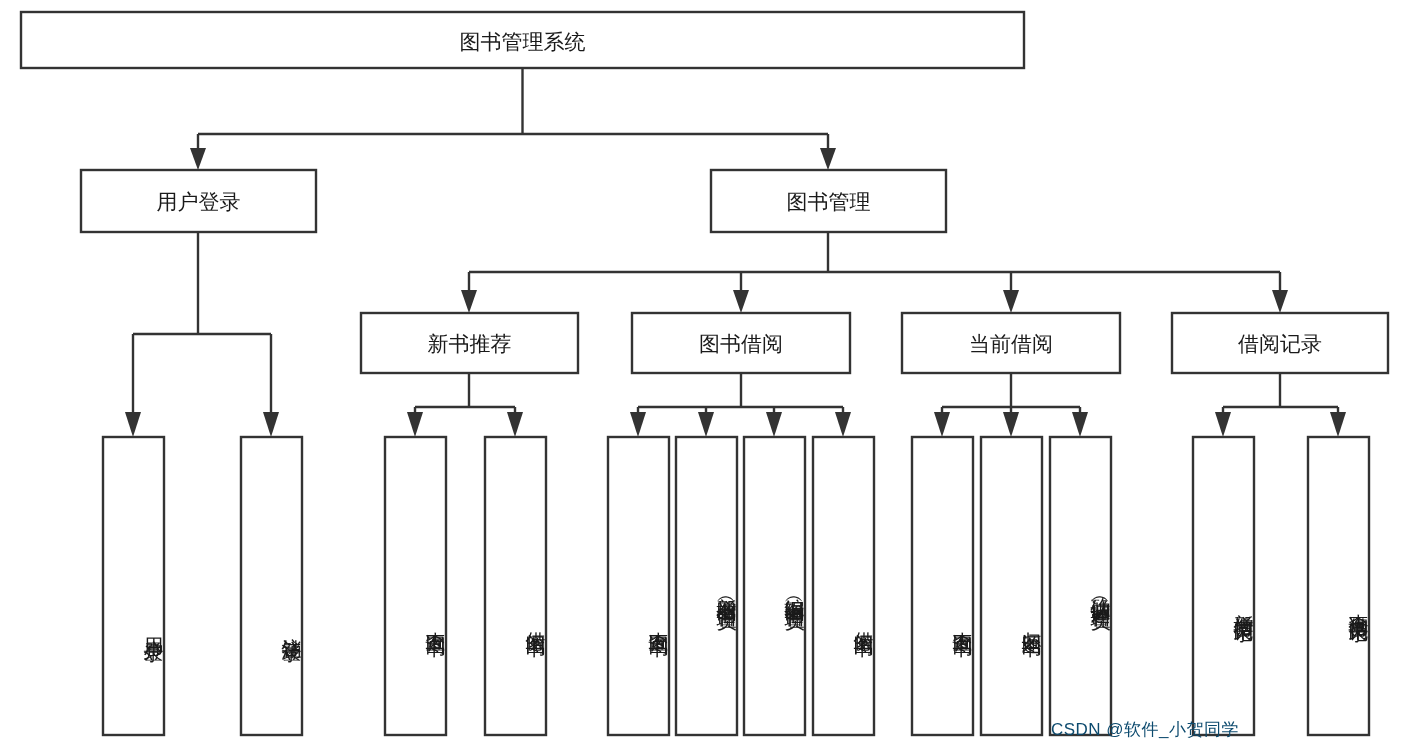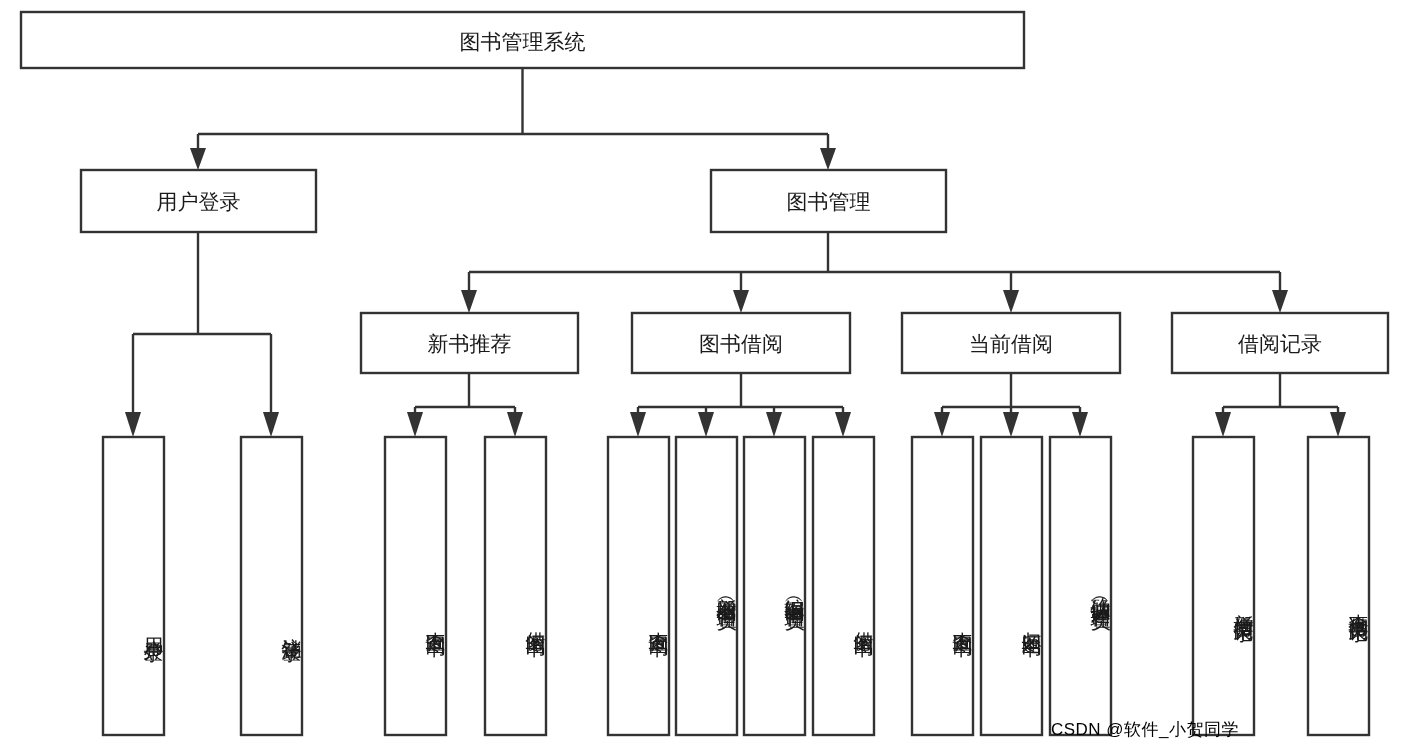--- a/index.html
+++ b/index.html
@@ -65,21 +65,21 @@
     justify-content: center;
     white-space: nowrap;
     pointer-events: none;
   }
   .watermark {
     position: absolute;
     right: 8px;
     bottom: 6px;
     font-family: "Liberation Sans", "DejaVu Sans", sans-serif;
     font-size: 17px;
-    color: #000000;
+    color: #0c4a6e;
     white-space: nowrap;
     letter-spacing: 0.5px;
   }
 </style>
 </head>
 <body>
 
 <div id="diagram-root">
 
   <svg id="flow-svg" viewBox="0 0 1405 747">

